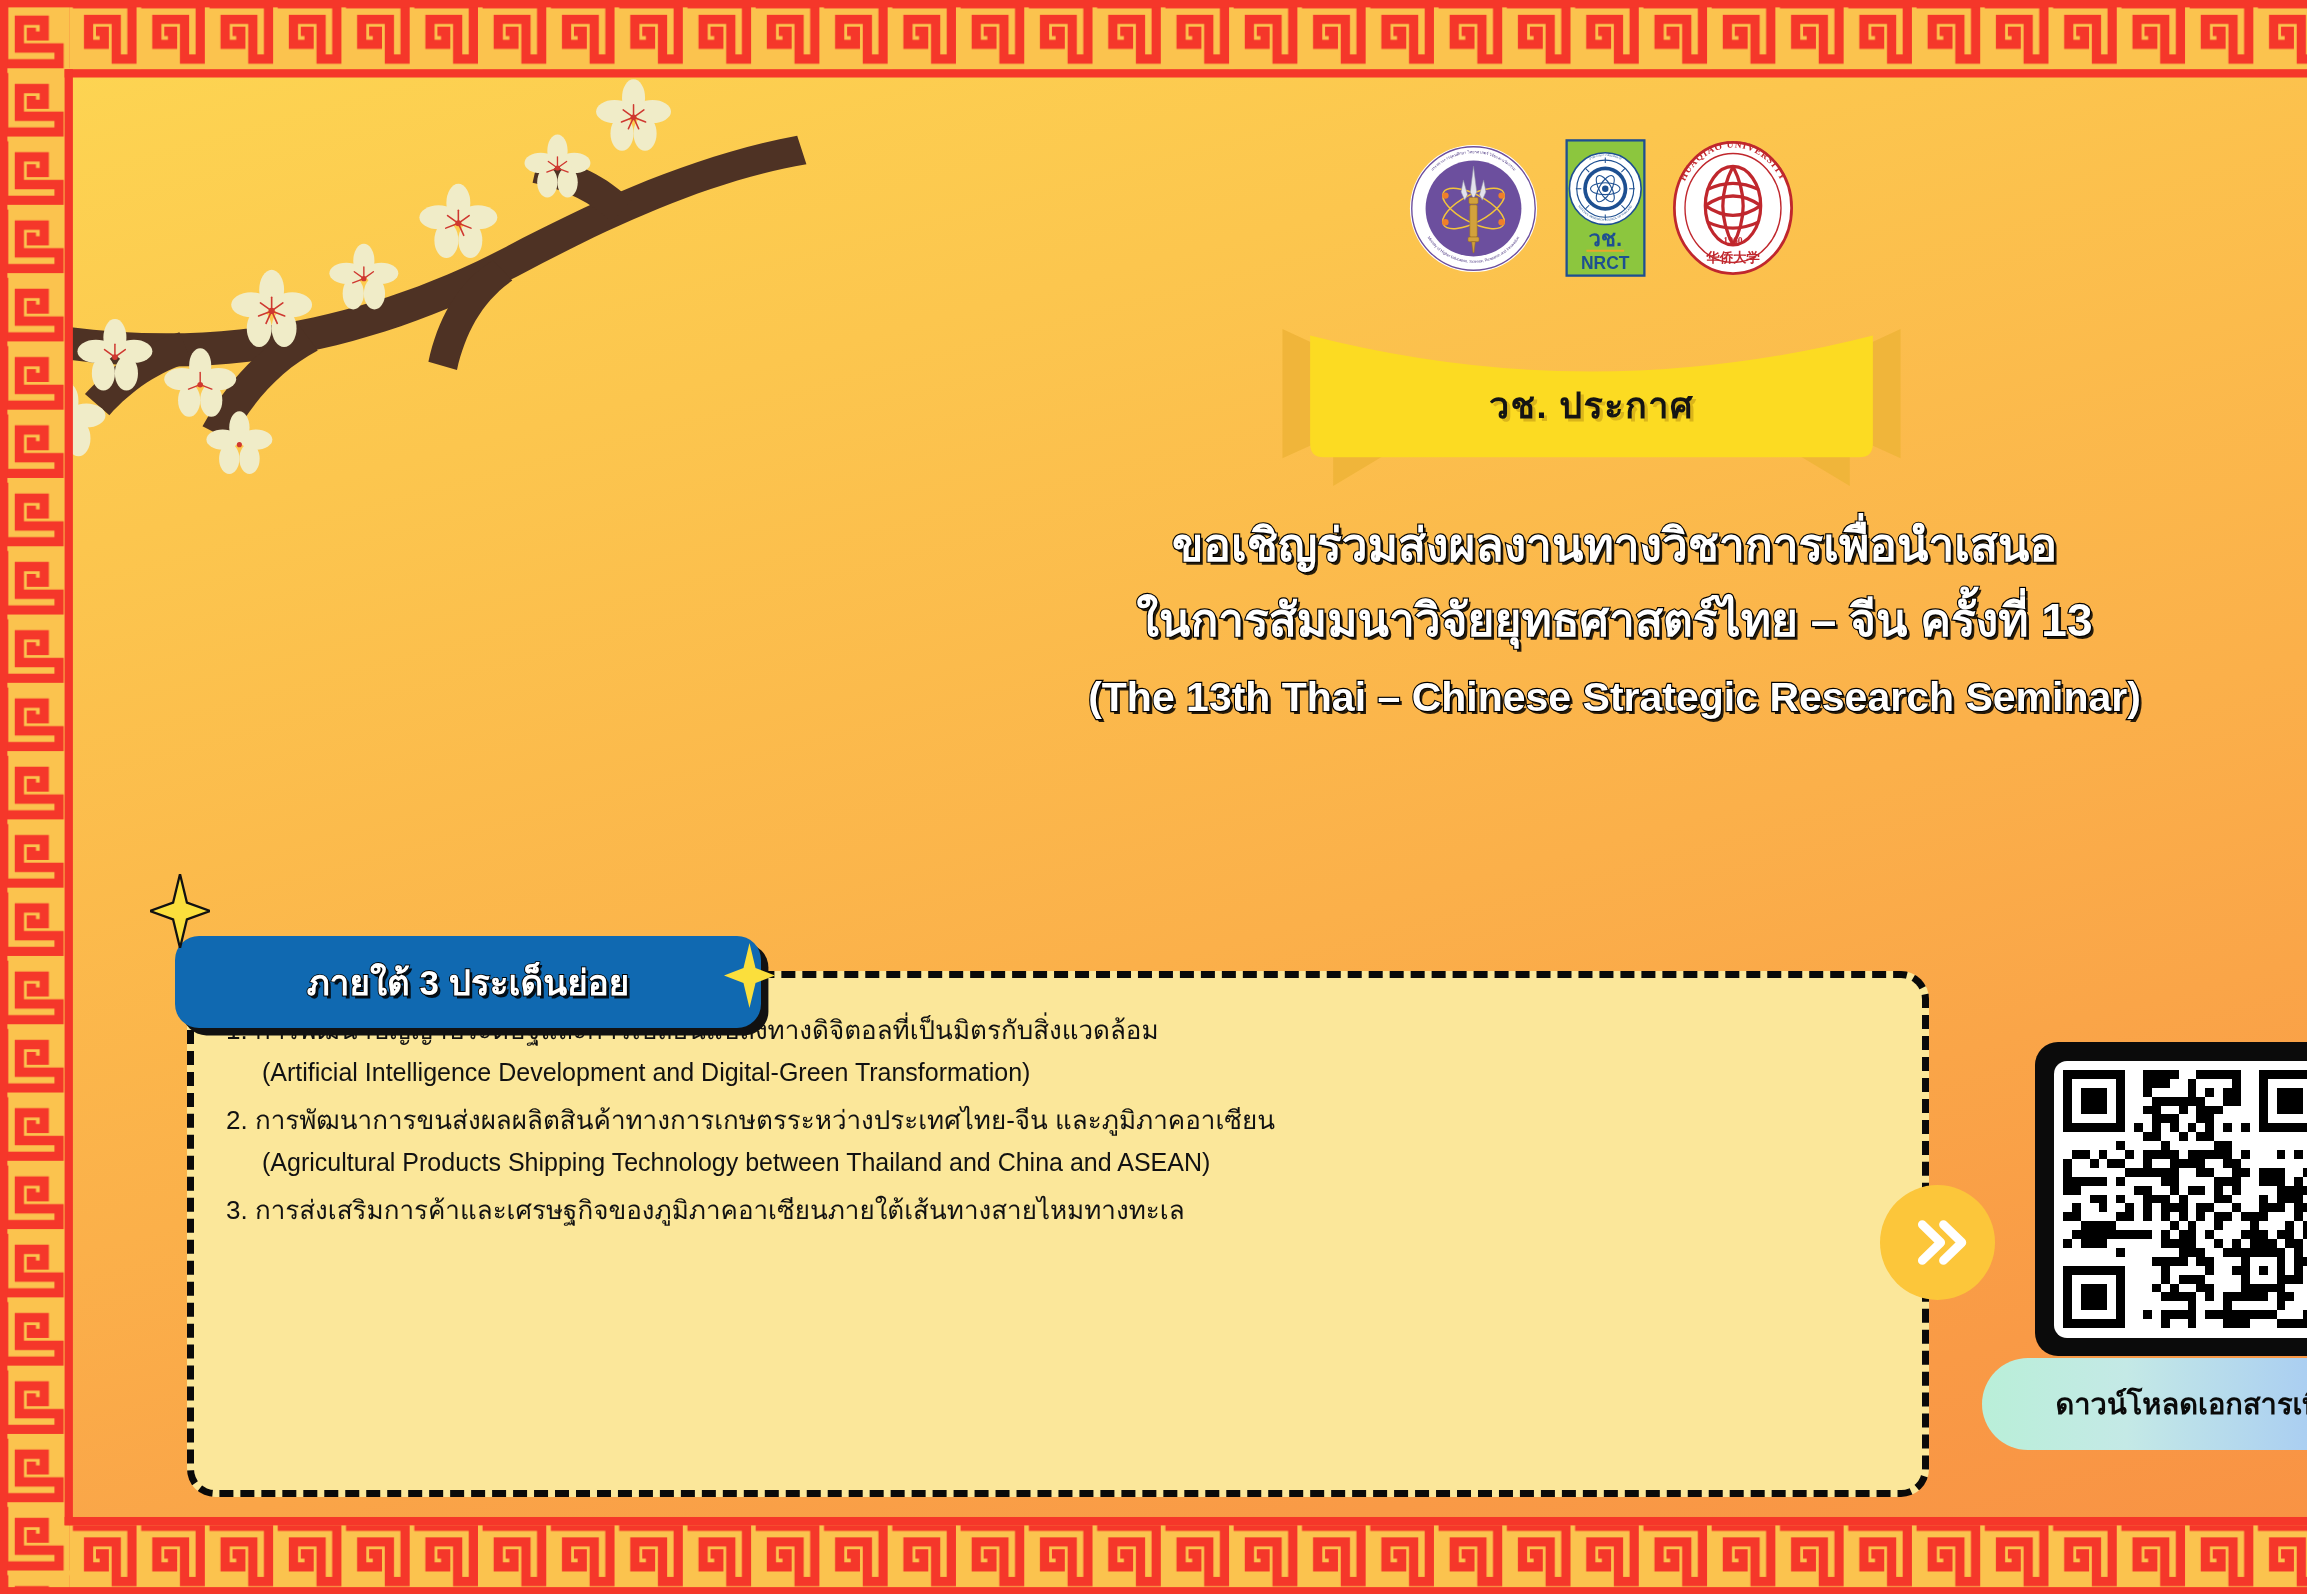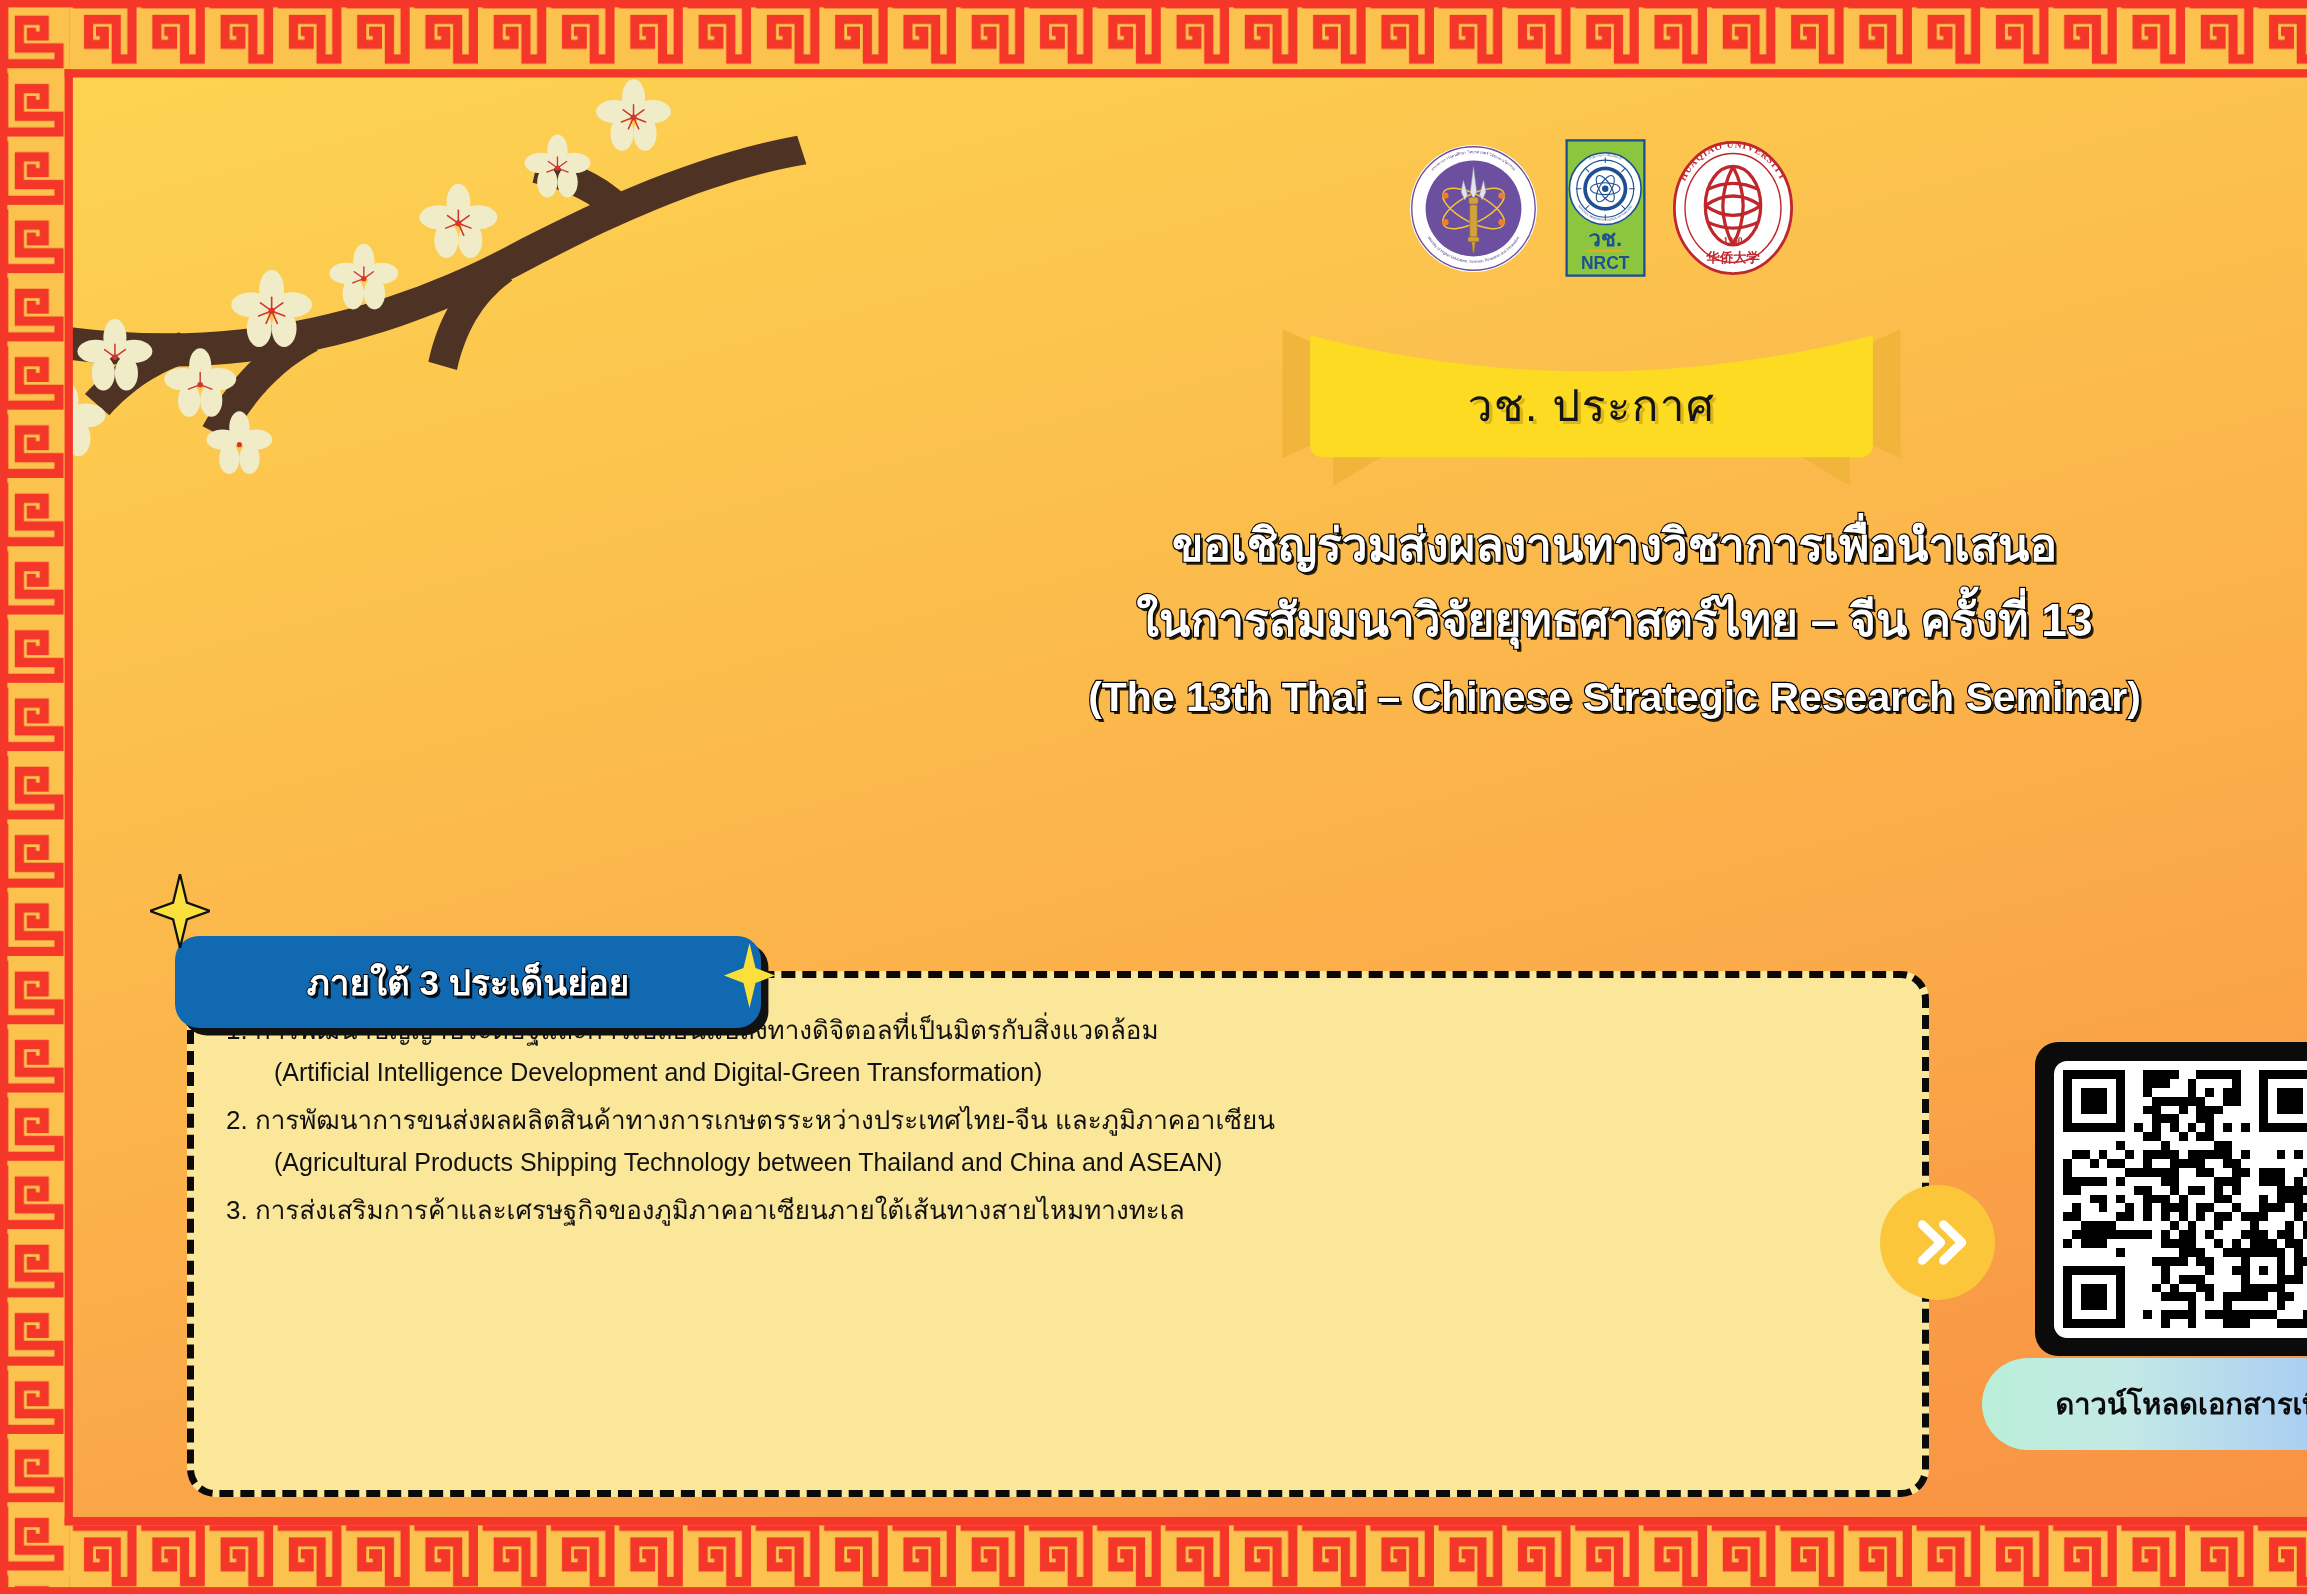--- a/index.html
+++ b/index.html
@@ -36,21 +36,21 @@
     position:absolute;left:1190px;top:106px;width:683px;height:138px;
     display:flex;align-items:center;justify-content:center;gap:27px;z-index:25;
   }
   .logo{position:relative;}
 
   
   #ribbon-wrap{position:absolute;left:1195px;top:295px;width:655px;height:157px;z-index:24;}
   #ribbon-title{
     position:absolute;inset:0;
     display:flex;align-items:center;justify-content:center;
-    font-size:44px;font-weight:normal;color:#141414;
+    font-size:36px;font-weight:bold;color:#141414;
     text-shadow:3.2px 3.2px 0 rgba(190,150,20,.55);
     letter-spacing:1.4px;
     padding-bottom:4.6px;
   }
 
   
   #title-block{
     position:absolute;left:761px;top:480px;width:1569px;z-index:26;
     text-align:center;color:#fff;
   }
@@ -91,21 +91,21 @@
     border-radius:28px;
     z-index:30;
     padding:32px 28px 0 32px;
   }
   .topic{margin-bottom:8.3px;}
   .topic-th{
     font-size:26px;color:#111;font-weight:normal;line-height:1.55;
     white-space:nowrap;
   }
   .topic-en{
-    font-size:25px;color:#111;line-height:1.5;margin-top:3.7px;margin-left:48px;
+    font-size:25px;color:#111;line-height:1.5;margin-top:3.7px;margin-left:36px;
     white-space:nowrap;
   }
 
   
   #chevron-btn{
     position:absolute;left:1811px;top:1151px;width:115px;height:115px;
     border-radius:50%;background:#fcc63a;
     display:flex;align-items:center;justify-content:center;
     z-index:31;
   }

